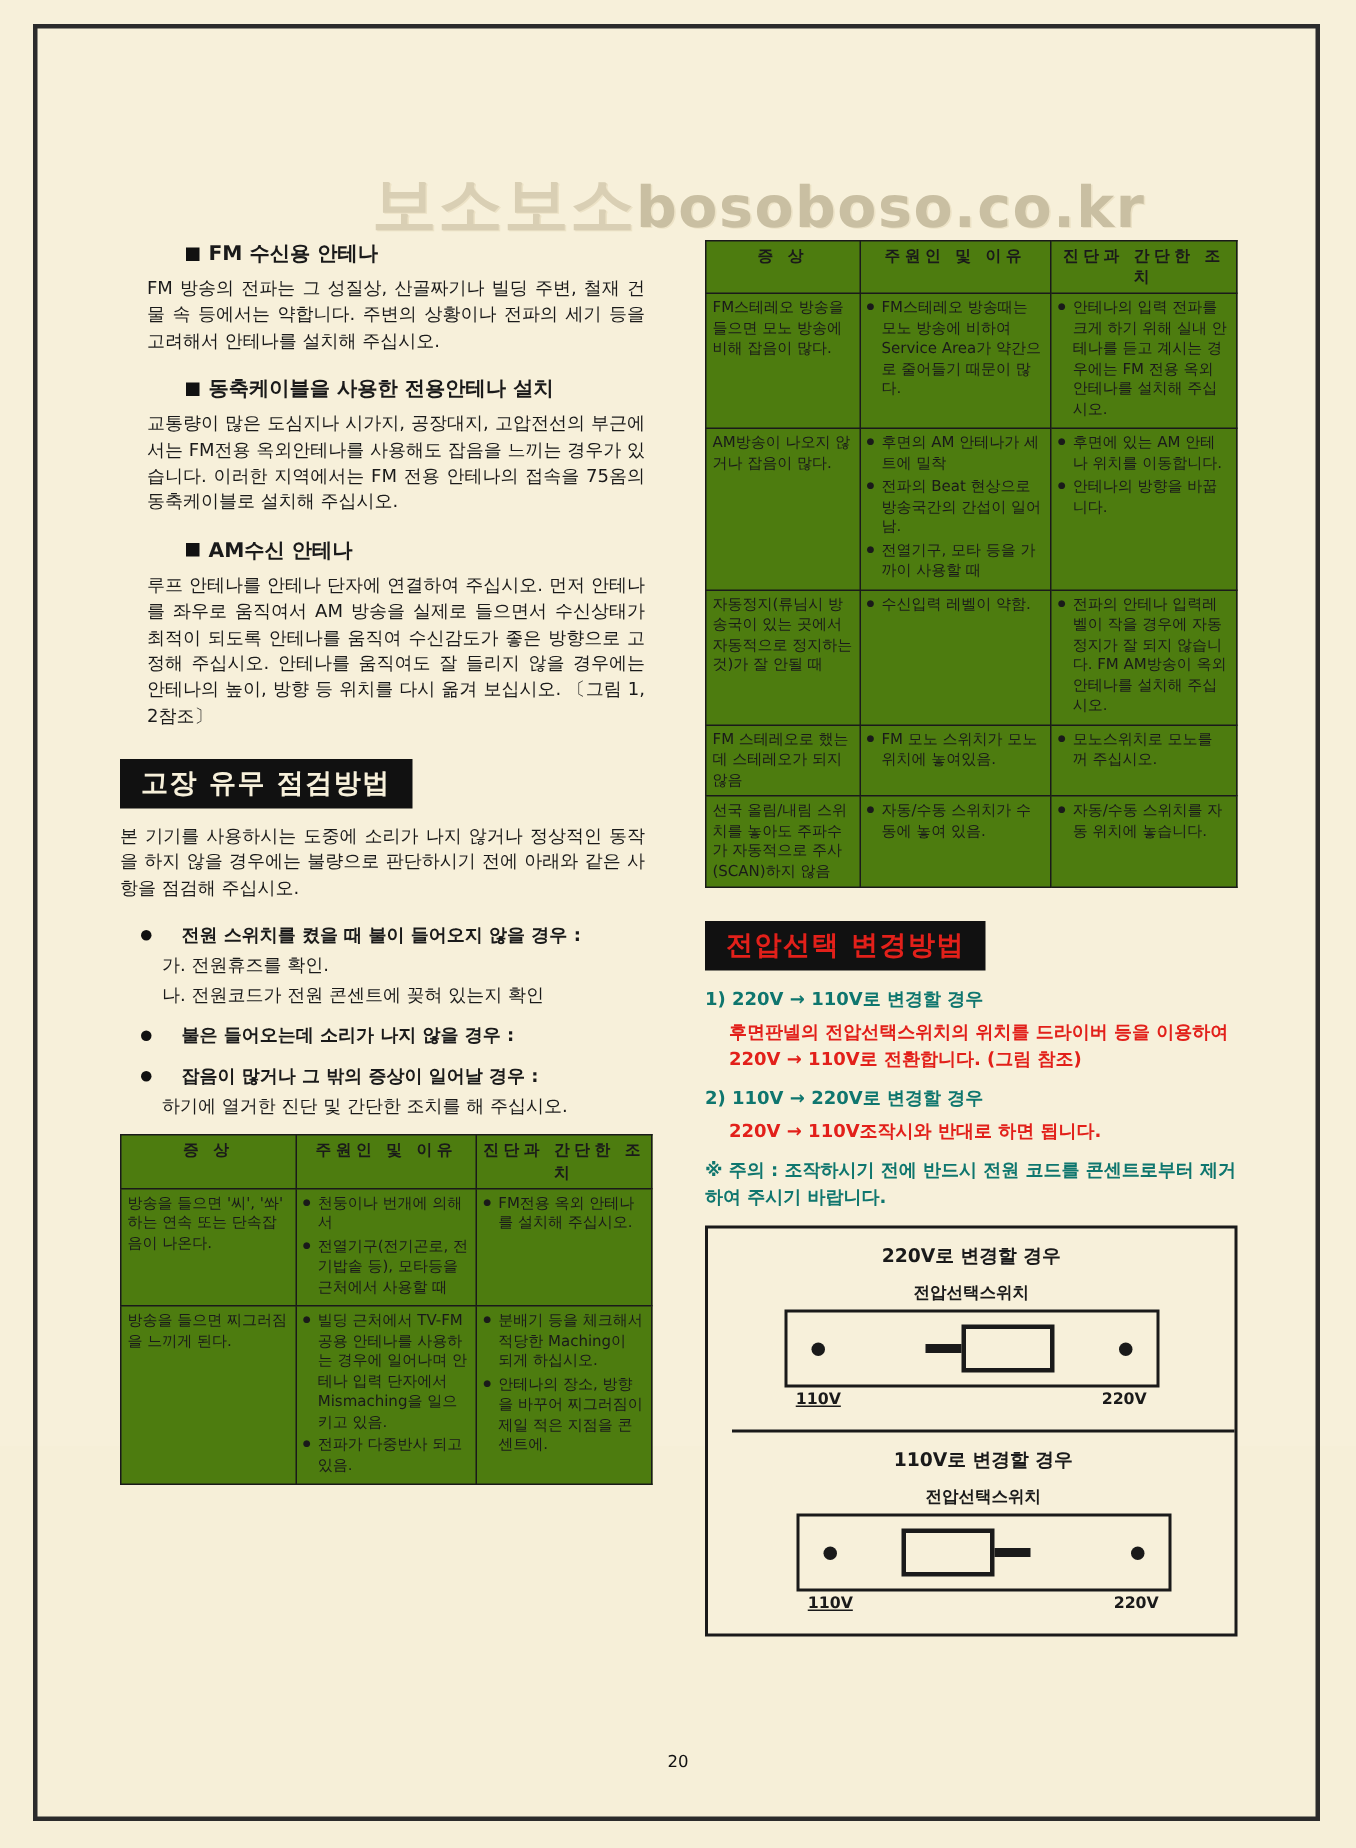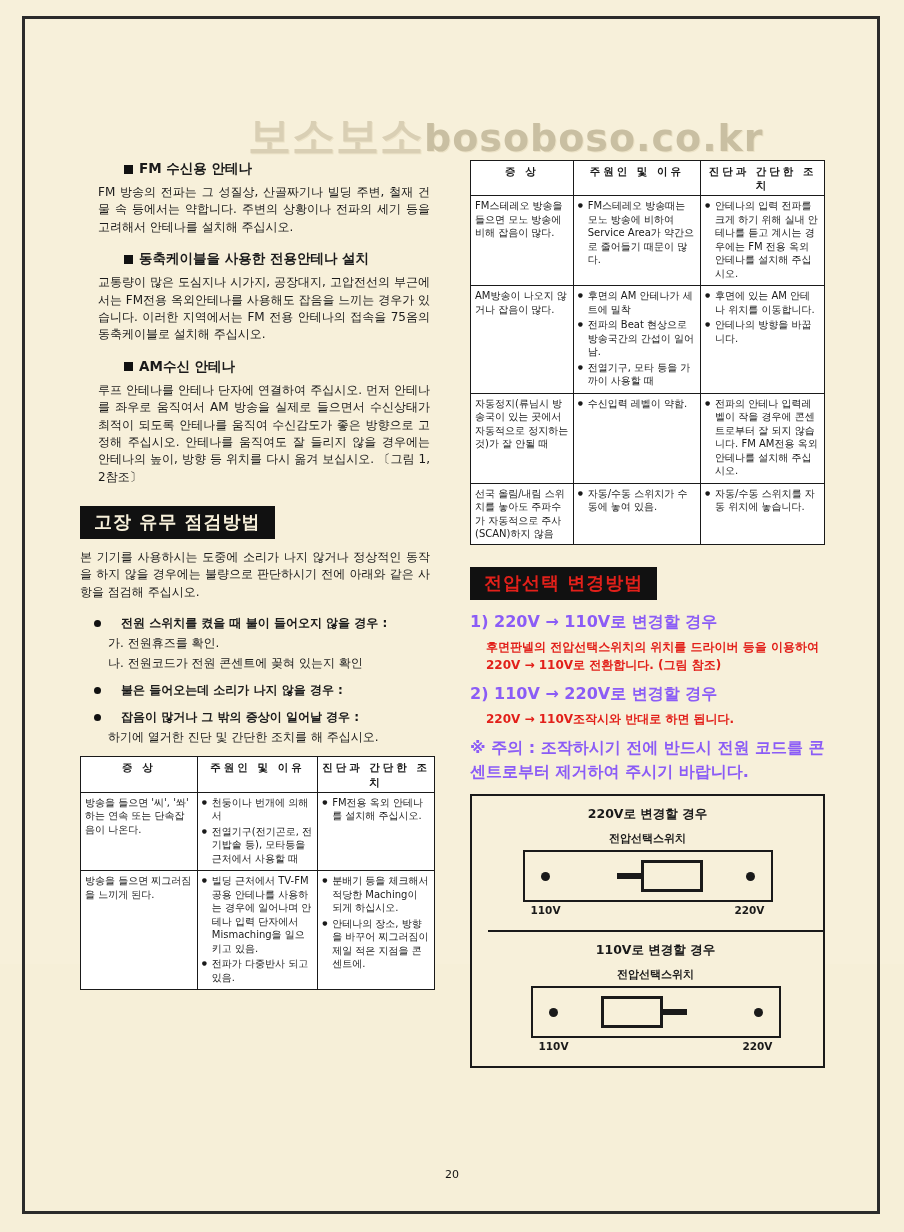--- a/index.html
+++ b/index.html
@@ -62,38 +62,38 @@
   .blackbar.red{color:#e2201a;}
   .bullet-block{margin:0 0 10px 0;padding-left:14px;}
   .bl-title{font-size:12px;font-weight:bold;margin:0 0 3px 0;display:flex;gap:20px;}
   .dot{display:inline-block;width:7px;height:7px;border-radius:50%;background:#111;margin-top:5px;flex:none;}
   .bl-sub{font-size:12px;line-height:1.45;margin:0 0 2px 0;padding-left:14px;}
 
   table.tbl{
     border-collapse:collapse;
     width:100%;
     font-size:10px;
-    background:#ffffff;
+    background:#4d7c0f;
   }
   table.tbl th,table.tbl td{
     border:1px solid #1a1a1a;
     vertical-align:top;
     padding:3px 4px;
     line-height:1.35;
   }
   table.tbl th{
     text-align:center;font-weight:bold;font-size:10.5px;
     letter-spacing:3px;
     padding:3px 2px;
   }
   .li{display:block;position:relative;padding-left:10px;margin-bottom:2px;}
   .li:before{content:"●";position:absolute;left:0;top:0;font-size:6px;line-height:1.9;}
 
   .red{color:#e2201a;}
-  .redlist{font-size:16px;line-height:1.5;color:#8b5cf6;font-weight:bold;margin:0 0 4px 0;}
+  .redlist{font-size:12px;line-height:1.5;color:#0f766e;font-weight:bold;margin:0 0 4px 0;}
   .redlist .num{font-weight:bold;}
   .redsub{font-size:12px;line-height:1.5;color:#e2201a;font-weight:bold;margin:0 0 8px 0;padding-left:16px;}
 
   .diagram-box{
     border:2px solid #1a1a1a;
     margin-top:10px;
     background:#f7f0da;
   }
   .diagram-half{
     padding:10px 8px 14px 8px;
@@ -102,21 +102,21 @@
   .diagram-half + .diagram-half{border-top:2px solid #1a1a1a;margin-left:16px;}
   .dg-title{font-size:12.5px;font-weight:bold;margin-bottom:8px;}
   .dg-sub{font-size:11px;font-weight:bold;margin-bottom:4px;}
   .sw-wrap{position:relative;width:250px;height:66px;margin:0 auto;}
   .sw-outer{position:absolute;left:0;top:0;width:250px;height:52px;border:2px solid #1a1a1a;box-sizing:border-box;}
   .sw-dot{position:absolute;width:9px;height:9px;border-radius:50%;background:#1a1a1a;top:22px;}
   .sw-dot.l{left:18px;}
   .sw-dot.r{right:18px;}
   .sw-slider{position:absolute;top:10px;width:62px;height:32px;border:3px solid #1a1a1a;box-sizing:border-box;background:#f7f0da;}
   .sw-stub{position:absolute;top:23px;width:26px;height:6px;background:#1a1a1a;}
-  .lbl-l{position:absolute;left:8px;top:54px;font-size:10.5px;font-weight:bold;}
+  .lbl-l{position:absolute;left:8px;top:54px;font-size:10.5px;font-weight:bold;text-decoration:underline;}
   .lbl-r{position:absolute;right:8px;top:54px;font-size:10.5px;font-weight:bold;}
 
   .pagenum{
     position:absolute;left:0;top:1168px;width:904px;text-align:center;
     font-size:11px;color:#111;
   }
   .lowtable{margin-top:8px;}
 </style>
 </head>
 <body>
@@ -237,21 +237,30 @@
           <span class="li">후면에 있는 AM 안테나 위치를 이동합니다.</span>
           <span class="li">안테나의 방향을 바꿉니다.</span>
         </td>
       </tr>
       <tr>
         <td>자동정지(류님시 방송국이 있는 곳에서 자동적으로 정지하는 것)가 잘 안될 때</td>
         <td>
           <span class="li">수신입력 레벨이 약함.</span>
         </td>
         <td>
-          <span class="li">전파의 안테나 입력레벨이 작을 경우에 콘센트로부터 잘 되지 않습니다. FM AM전용 옥외 안테나를 설치해 주십시오.</span>
+          <span class="li">전파의 안테나 입력레벨이 작을 경우에 자동정지가 잘 되지 않습니다. FM AM방송이 옥외 안테나를 설치해 주십시오.</span>
+        </td>
+      </tr>
+      <tr>
+        <td>FM 스테레오로 했는데 스테레오가 되지 않음</td>
+        <td>
+          <span class="li">FM 모노 스위치가 모노 위치에 놓여있음.</span>
+        </td>
+        <td>
+          <span class="li">모노스위치로 모노를 꺼 주십시오.</span>
         </td>
       </tr>
       <tr>
         <td>선국 올림/내림 스위치를 놓아도 주파수가 자동적으로 주사(SCAN)하지 않음</td>
         <td>
           <span class="li">자동/수동 스위치가 수동에 놓여 있음.</span>
         </td>
         <td>
           <span class="li">자동/수동 스위치를 자동 위치에 놓습니다.</span>
         </td>

